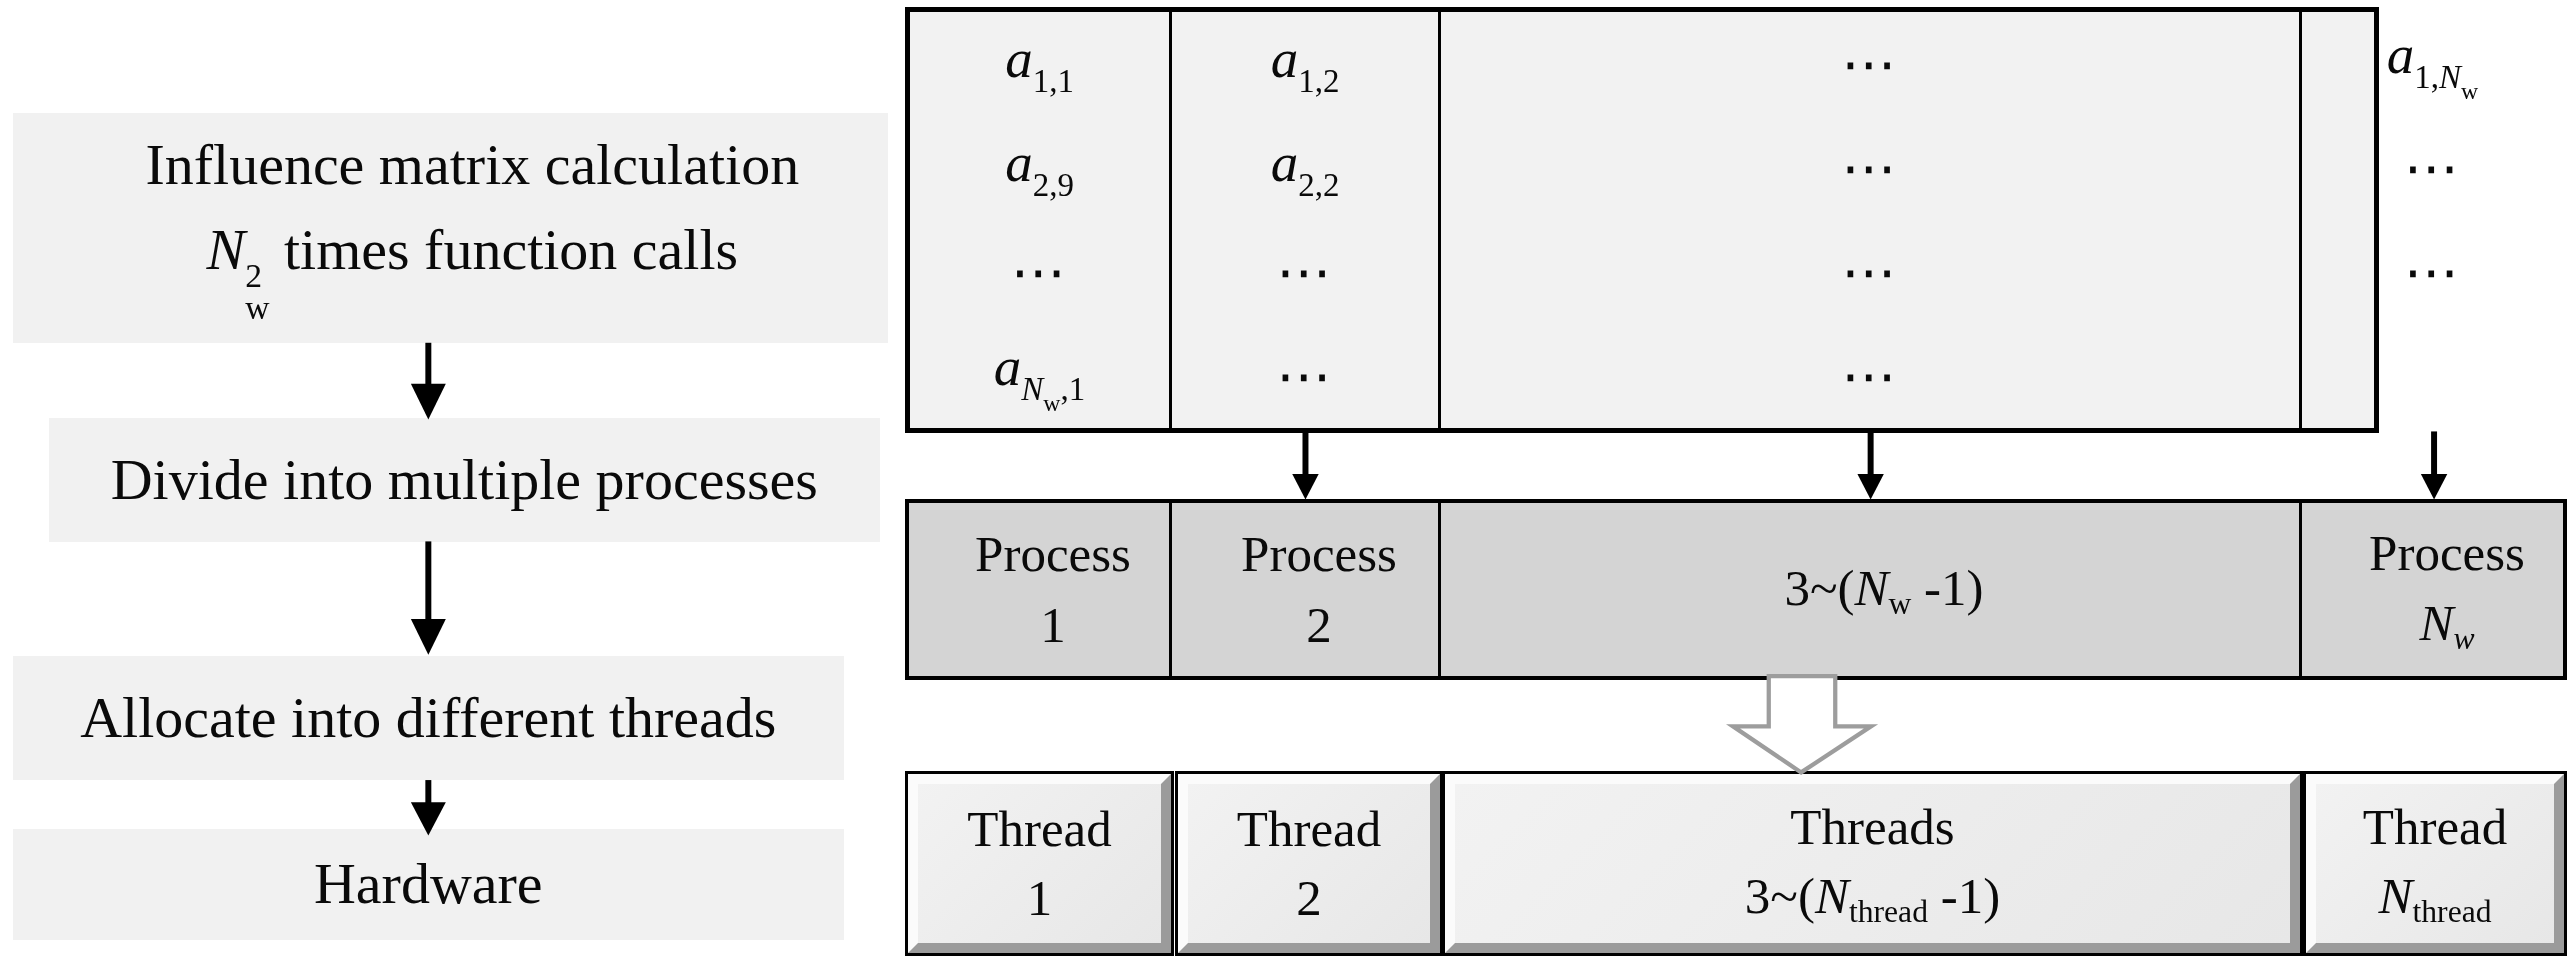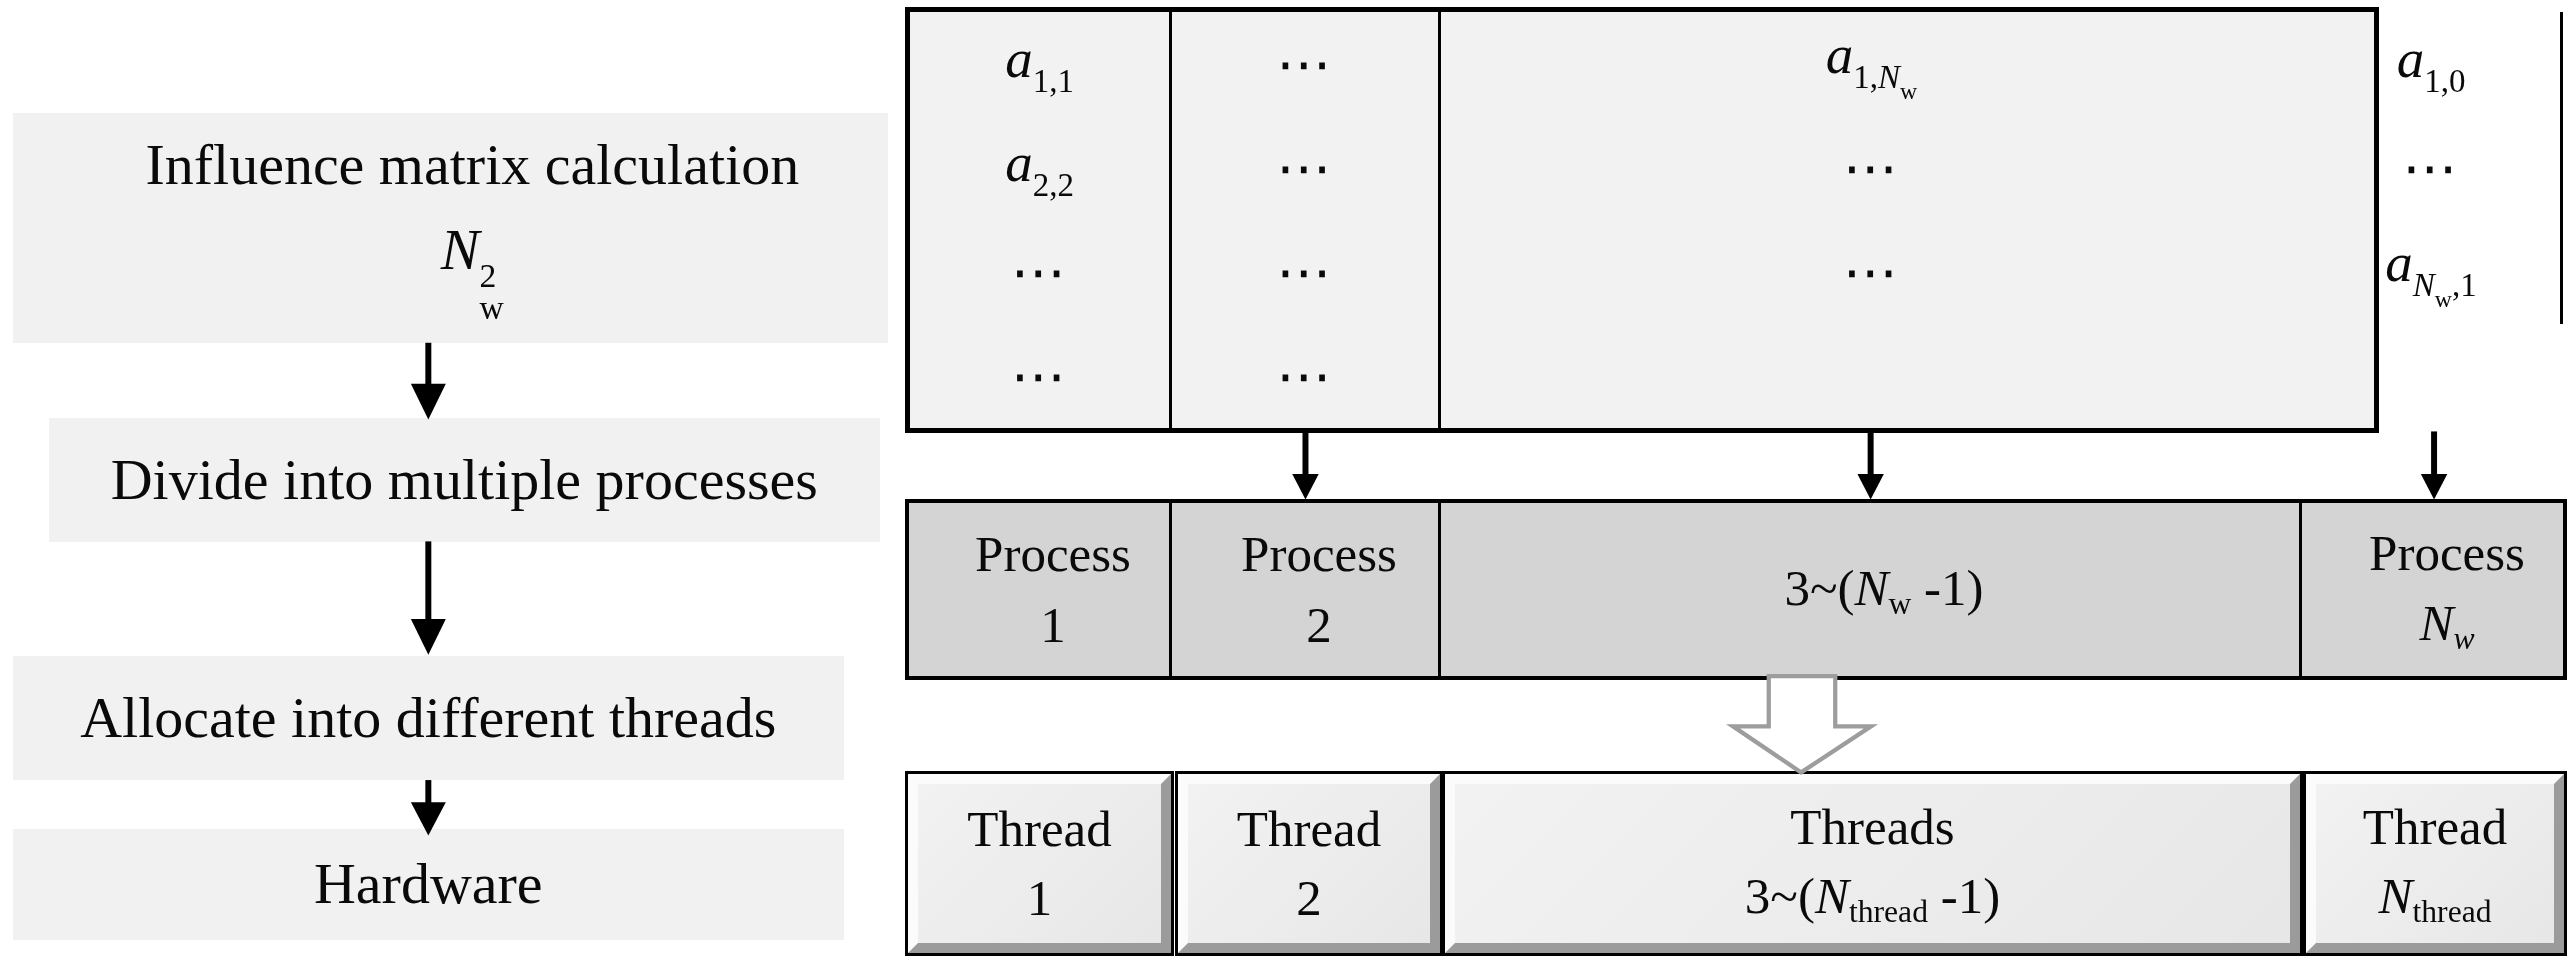--- a/index.html
+++ b/index.html
@@ -102,49 +102,52 @@
 </head>
 <body>
 
 <div id="figure">
 
   <div class="flow-box" id="flow-box-1">
     <div><span>Influence matrix calculation</span></div>
     <div><span class="it">N</span><span class="stack">
           <span>2</span>
           <span>w</span>
-        </span></div>
+        </span><span> times function calls</span></div>
   </div>
 
   <div class="flow-box" id="flow-box-2">
     <div>Divide into multiple processes</div>
   </div>
 
   <div class="flow-box" id="flow-box-3">
     <div>Allocate into different threads</div>
   </div>
 
   <div class="flow-box" id="flow-box-4">
     <div>Hardware</div>
   </div>
 
   <div id="matrix-table">
 
     <div class="m-cell m-col-divider">
         <span><span class="it">a</span><span class="msub">1,1</span></span>
       </div>
     <div class="m-cell m-col-divider">
+        <span><span class="it">a</span><span class="msub">1,2</span></span>
+      </div>
+    <div class="m-cell m-col-divider">
         <span class="dots">⋯</span>
       </div>
     <div class="m-cell">
         <span><span class="it">a</span><span class="msub"><span>1,</span><span class="it">N</span><span class="msub2">w</span></span></span>
       </div>
 
     <div class="m-cell m-col-divider">
-        <span><span class="it">a</span><span class="msub">1,0</span></span>
+        <span><span class="it">a</span><span class="msub">2,9</span></span>
       </div>
     <div class="m-cell m-col-divider">
         <span><span class="it">a</span><span class="msub">2,2</span></span>
       </div>
     <div class="m-cell m-col-divider">
         <span class="dots">⋯</span>
       </div>
     <div class="m-cell">
         <span class="dots">⋯</span>
       </div>

